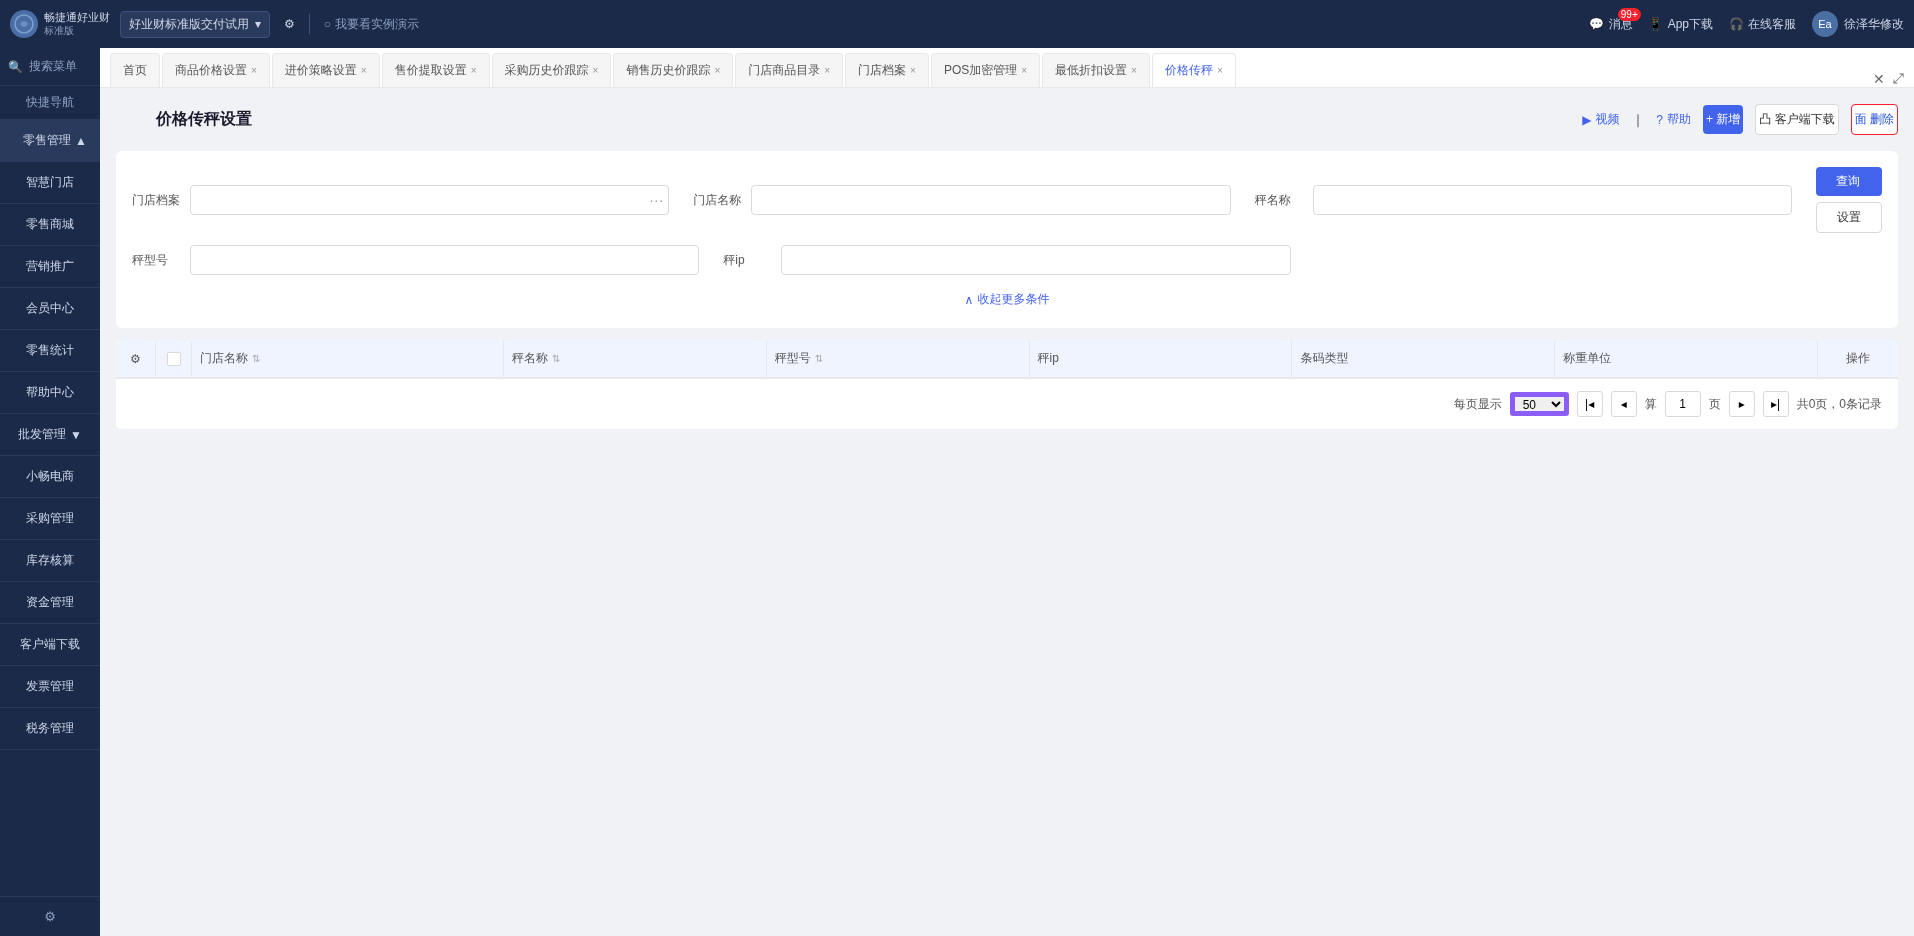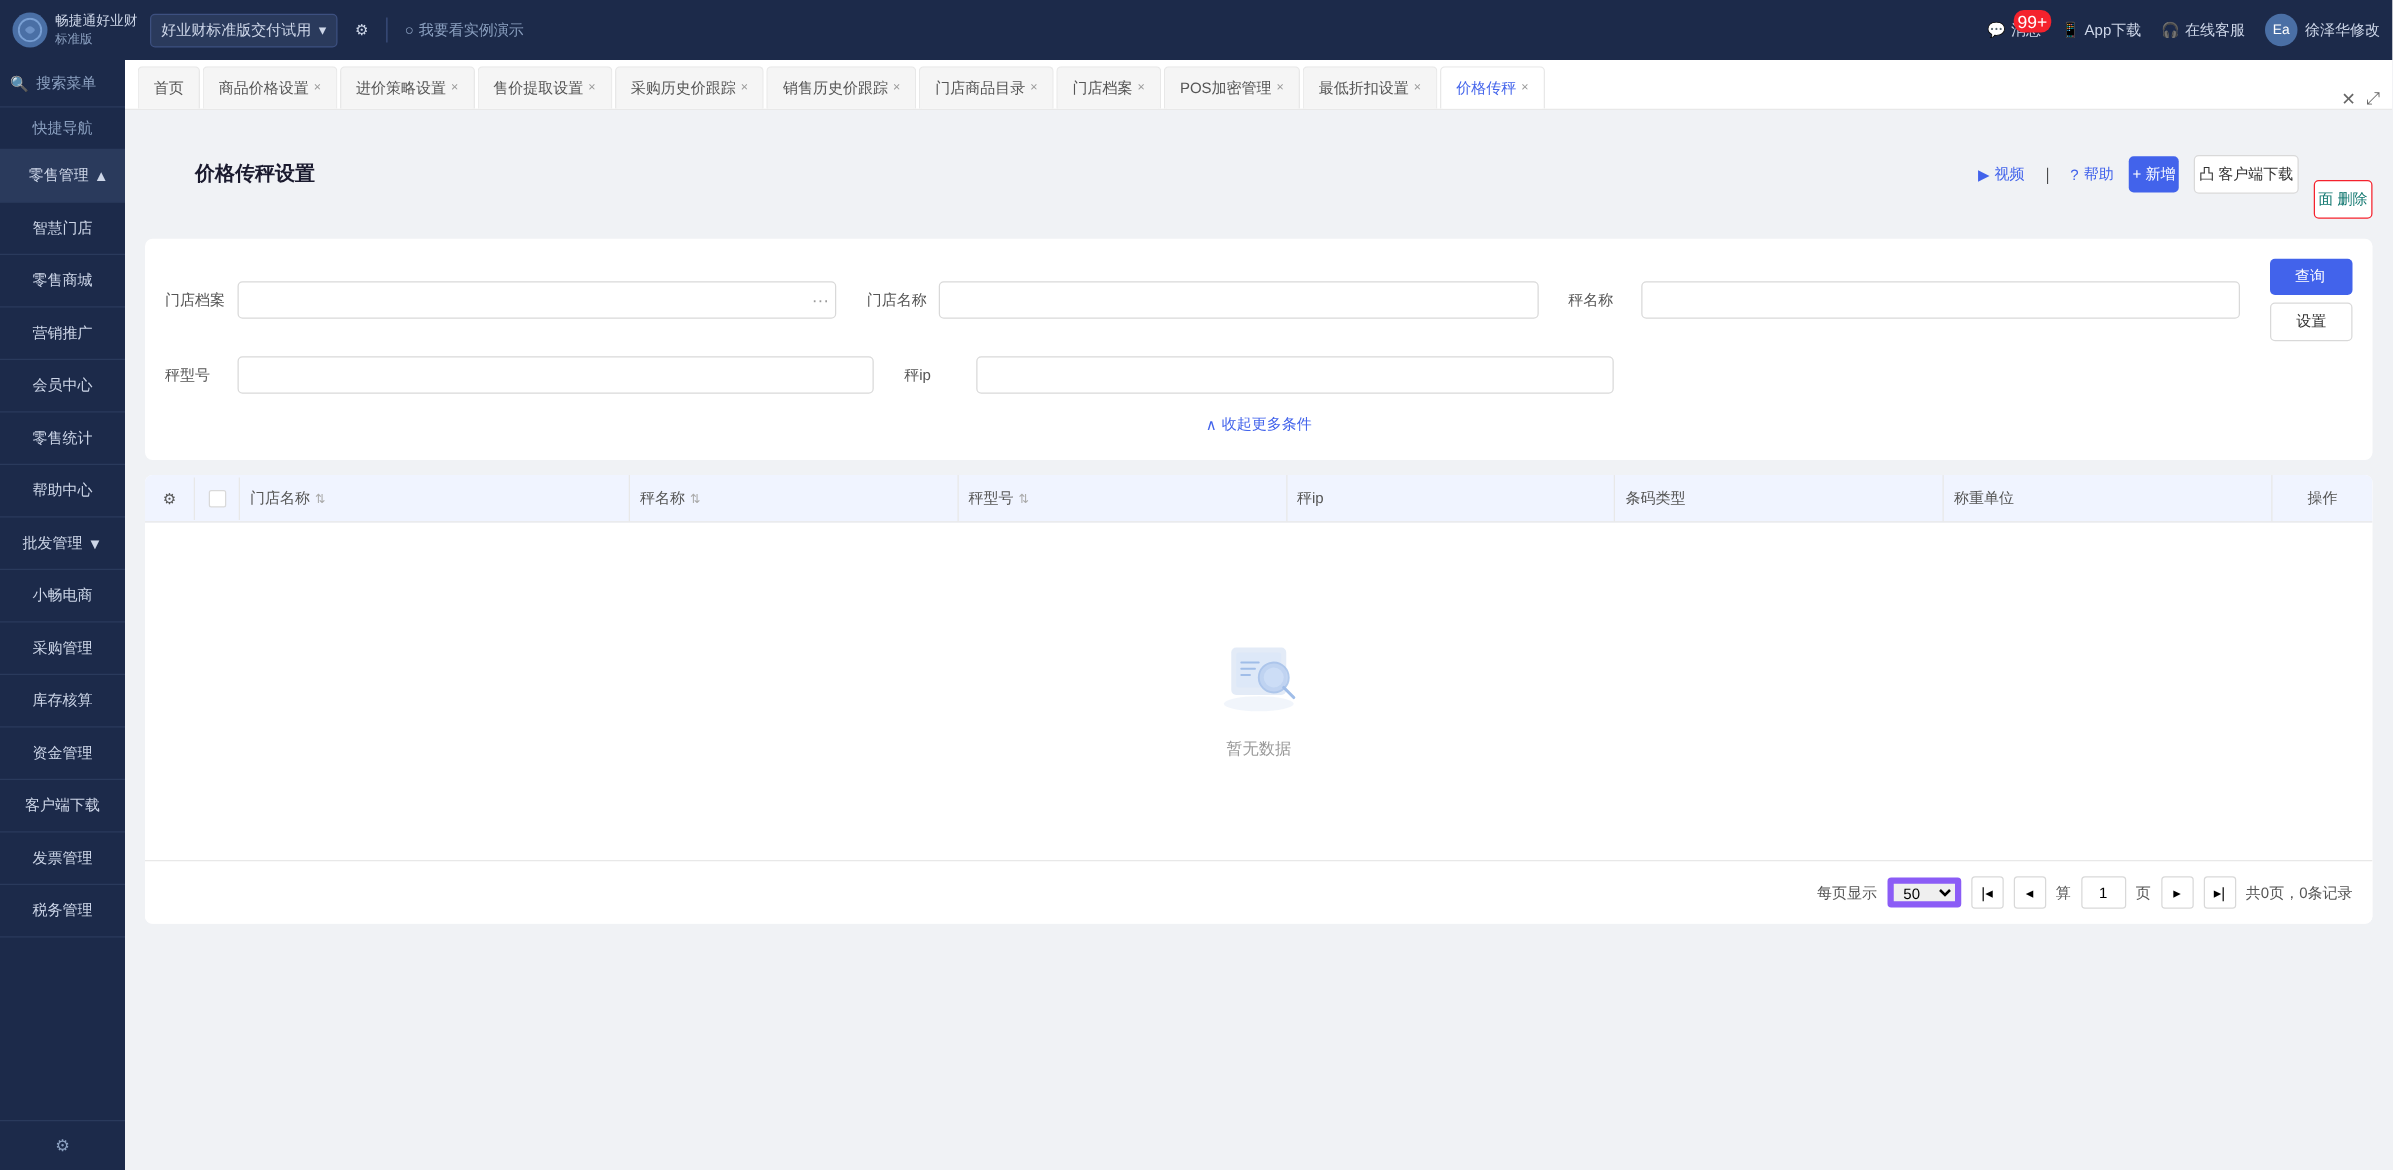--- a/index.html
+++ b/index.html
@@ -69,21 +69,21 @@
       color: #cdd6e8;
       cursor: pointer;
       position: relative;
     }
     .badge {
       position: absolute;
       top: -8px;
       right: -8px;
       background: #f5222d;
       color: #fff;
-      font-size: 14px;
+      font-size: 10px;
       padding: 1px 3px;
       border-radius: 8px;
       min-width: 16px;
       text-align: center;
     }
     .user-area {
       display: flex;
       align-items: center;
       gap: 6px;
       font-size: 12px;
@@ -258,21 +258,21 @@
       border-radius: 4px;
       font-size: 12px;
       cursor: pointer;
       border: none;
       display: flex;
       align-items: center;
       gap: 4px;
     }
     .btn-primary { background: #4263eb; color: #fff; }
     .btn-default { background: #fff; color: #333; border: 1px solid #d9d9d9; }
-    .btn-danger { background: #fff; color: #0f766e; border: 1px solid #f5222d; margin-top: 40px; }
+    .btn-danger { background: #fff; color: #1d4ed8; border: 1px solid #f5222d; }
 
     
     .search-form {
       background: #fff;
       border-radius: 6px;
       padding: 16px;
       margin-bottom: 12px;
     }
     .form-row {
       display: flex;
@@ -703,34 +703,20 @@
             <span>条码类型</span>
           </div>
           <div class="th th-weight-unit">
             <span>称重单位</span>
           </div>
           <div class="th th-ops">
             <span>操作</span>
           </div>
         </div>
 
-        <div class="table-empty">
-          <svg class="empty-icon" viewBox="0 0 80 80" xmlns="http://www.w3.org/2000/svg">
-            <ellipse cx="40" cy="65" rx="28" ry="6" fill="#e8eef8" opacity="0.6"></ellipse>
-            <rect x="18" y="20" width="44" height="38" rx="4" fill="#c8d8f0" opacity="0.5"></rect>
-            <rect x="22" y="24" width="36" height="28" rx="2" fill="#dde8f8"></rect>
-            <circle cx="52" cy="44" r="12" fill="#b8cef0" opacity="0.8" stroke="#a0bde8" stroke-width="1.5"></circle>
-            <circle cx="52" cy="44" r="8" fill="#d0e0f8" opacity="0.8"></circle>
-            <line x1="60" y1="52" x2="68" y2="60" stroke="#a0bde8" stroke-width="2.5" stroke-linecap="round"></line>
-            <line x1="26" y1="32" x2="40" y2="32" stroke="#a0bde8" stroke-width="1.5" stroke-linecap="round"></line>
-            <line x1="26" y1="37" x2="37" y2="37" stroke="#a0bde8" stroke-width="1.5" stroke-linecap="round"></line>
-            <line x1="26" y1="42" x2="33" y2="42" stroke="#a0bde8" stroke-width="1.5" stroke-linecap="round"></line>
-          </svg>
-          <span class="empty-text">暂无数据</span>
-        </div>
 
         <div class="pagination-bar">
           <span>每页显示</span>
           <select class="page-size-select">
             <option value="50">50</option>
             <option value="10">10</option>
             <option value="20">20</option>
             <option value="100">100</option>
           </select>
           <button class="page-btn">

